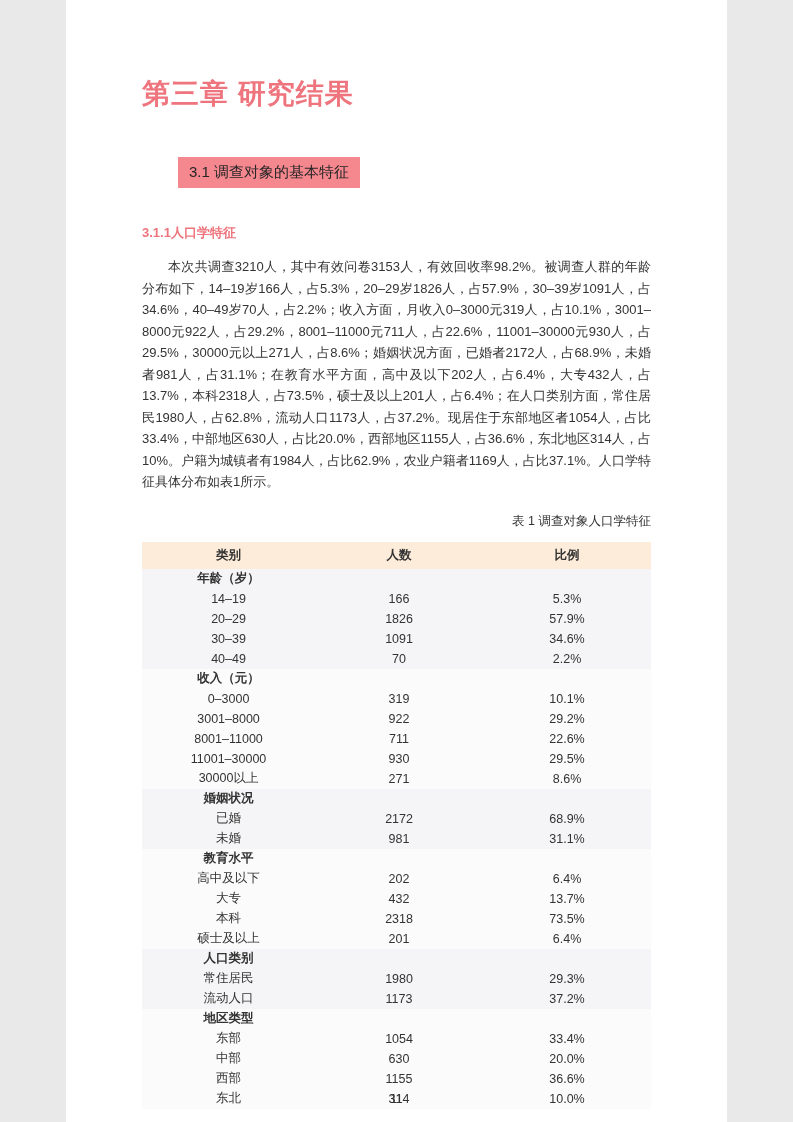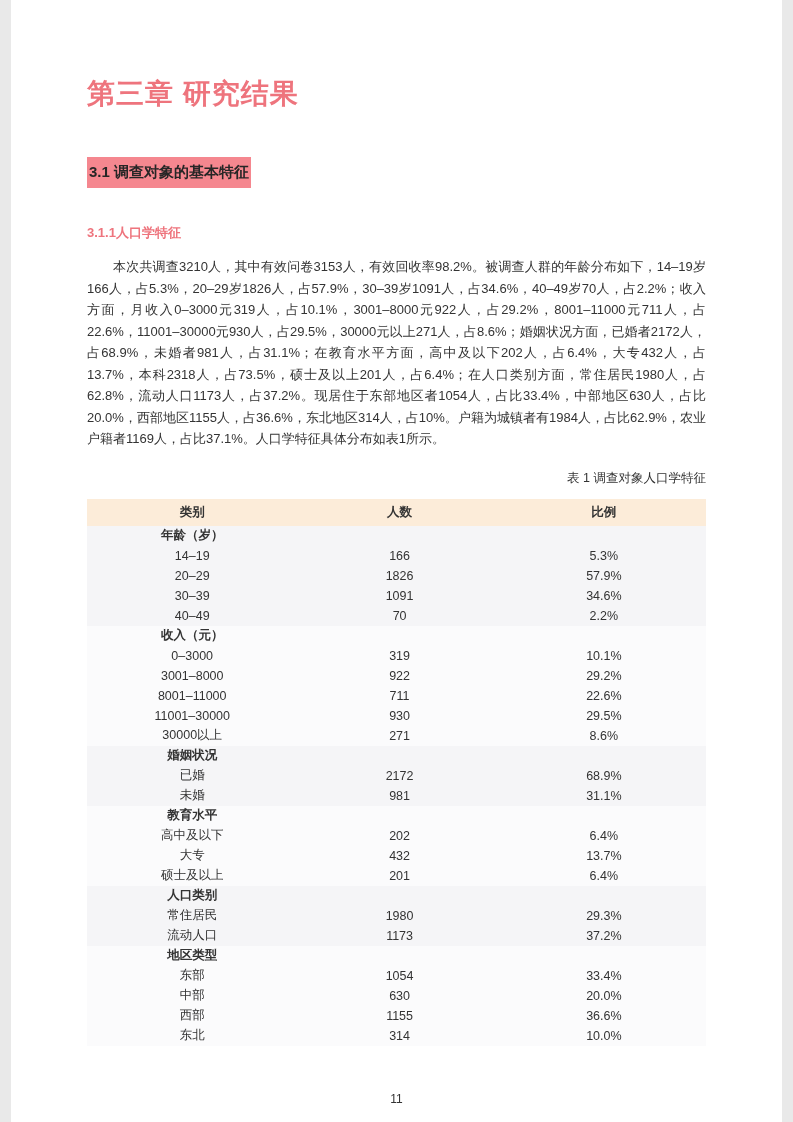--- a/index.html
+++ b/index.html
@@ -7,33 +7,33 @@
     --heading-bar-bg:#f5878f;
     --heading-bar-text:#262626;
     --table-header-bg:#fcecd9;
     --shade-a:#f5f5f7;
     --shade-b:#fbfbfc;
     --body-text:#333333;
   }
   *{margin:0;padding:0;box-sizing:border-box;}
   html,body{background:#e9e9e9;}
   .page{
-    width:771px;height:1122px;margin:0 auto;background:#ffffff;
+    width:661px;height:1122px;margin:0 auto;background:#ffffff;
     font-family:"Liberation Sans","DejaVu Sans",sans-serif;
     color:var(--body-text);position:relative;overflow:hidden;
     padding:75px 76px 0 76px;
   }
   .chapter-title{
     font-size:28px;font-weight:700;color:var(--accent);
     letter-spacing:1px;
   }
   .section-heading{
     display:inline-block;margin-top:44px;
     background:var(--heading-bar-bg);color:var(--heading-bar-text);
-    font-size:15px;font-weight:700;padding:6px 2px;
+    font-size:15px;font-weight:400;padding:6px 11px;margin-left:36px;
   }
   .subsection-heading{
     margin-top:36px;font-size:13px;font-weight:700;color:var(--accent);
   }
   .body-paragraph{
     margin-top:14px;font-size:13px;line-height:21.5px;
     text-align:justify;text-indent:2em;color:var(--body-text);
   }
   .table-caption{
     margin-top:20px;text-align:right;font-size:12.5px;color:var(--body-text);
@@ -165,20 +165,25 @@
           <td>高中及以下</td>
           <td>202</td>
           <td>6.4%</td>
         </tr>
         <tr class="shade-b">
           <td>大专</td>
           <td>432</td>
           <td>13.7%</td>
         </tr>
         <tr class="shade-b">
+          <td>本科</td>
+          <td>2318</td>
+          <td>73.5%</td>
+        </tr>
+        <tr class="shade-b">
           <td>硕士及以上</td>
           <td>201</td>
           <td>6.4%</td>
         </tr>
         <tr class="shade-a">
           <td class="group-label">人口类别</td>
           <td></td>
           <td></td>
         </tr>
         <tr class="shade-a">

